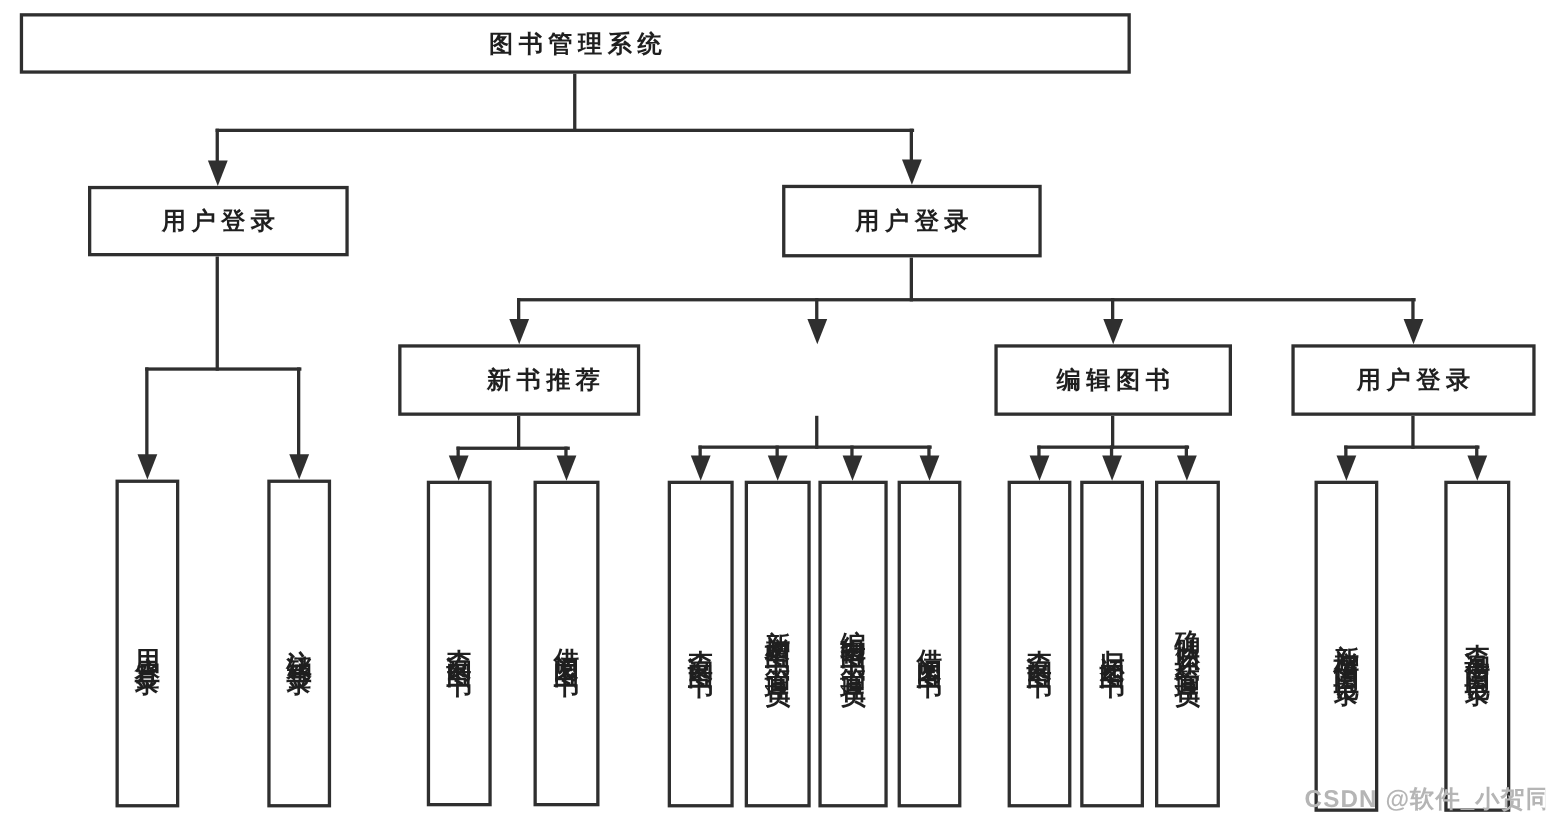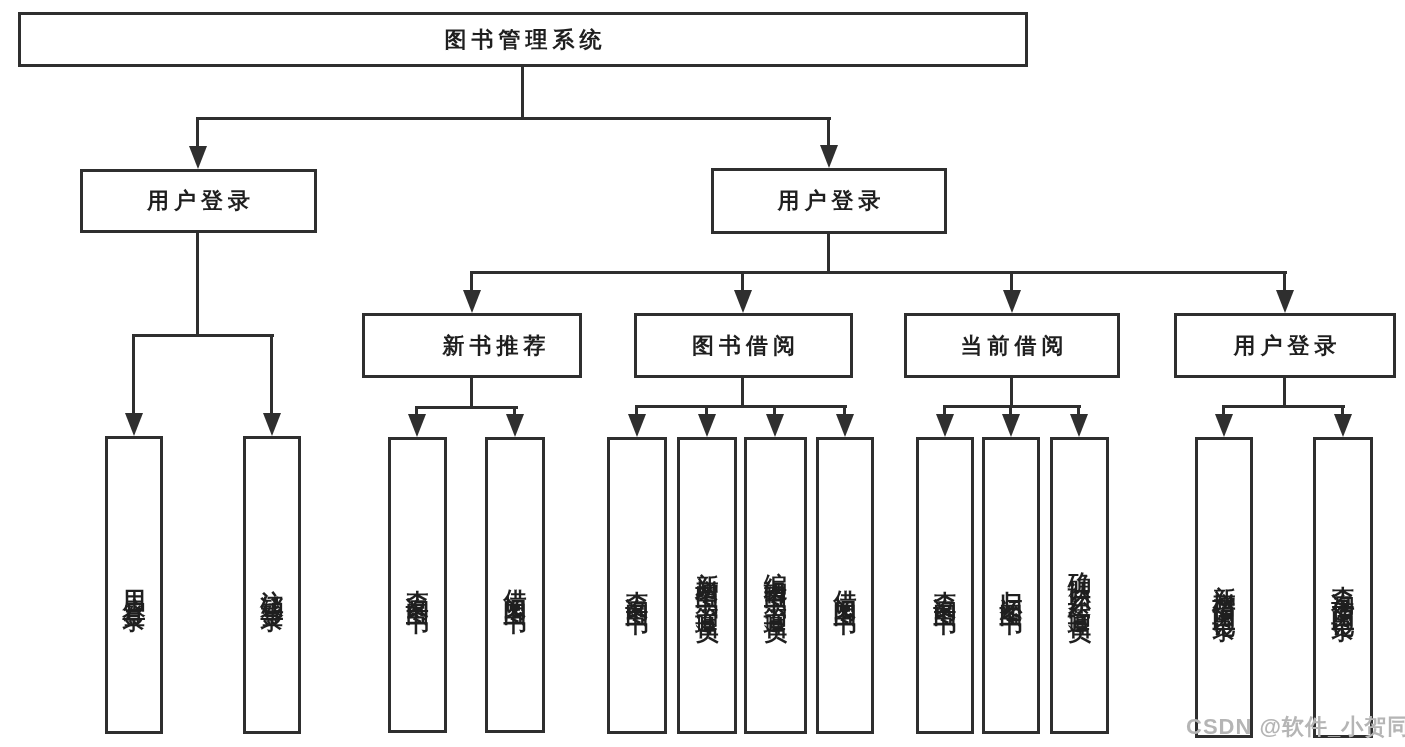--- a/index.html
+++ b/index.html
@@ -134,25 +134,22 @@
   <div class="node" style="left:80px;top:169px;width:237px;height:64px;">
     <span class="lbl">用户登录</span>
   </div>
   <div class="node" style="left:711px;top:168px;width:236px;height:66px;">
     <span class="lbl">用户登录</span>
   </div>
 
   <div class="node" style="left:362px;top:313px;width:220px;height:65px;padding-left:44px;">
     <span class="lbl">新书推荐</span>
   </div>
-  <div class="node" style="left:634px;top:313px;width:219px;height:65px;">
-    <span class="lbl">图书借阅</span>
-  </div>
   <div class="node" style="left:904px;top:313px;width:216px;height:65px;">
-    <span class="lbl">当前借阅</span>
+    <span class="lbl">编辑图书</span>
   </div>
   <div class="node" style="left:1174px;top:313px;width:222px;height:65px;">
     <span class="lbl">用户登录</span>
   </div>
 
   <div class="node vertical" style="left:105px;top:436px;width:58px;height:298px;">
     <span class="lbl">用户登录</span>
   </div>
   <div class="node vertical" style="left:243px;top:436px;width:58px;height:298px;">
     <span class="lbl">注销登录</span>

